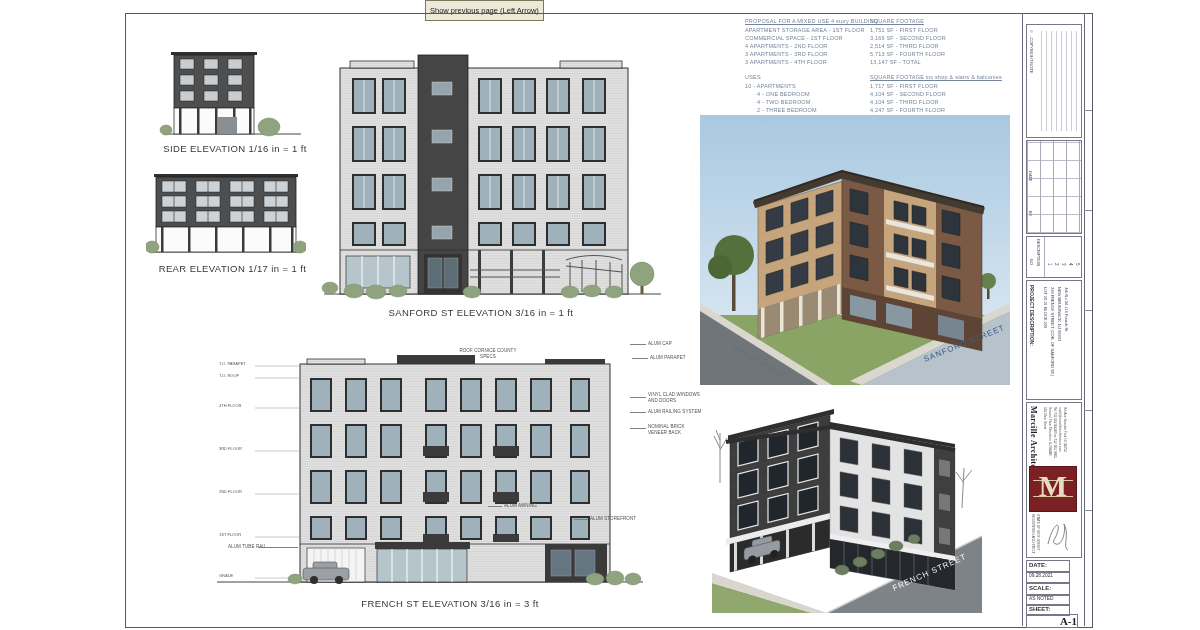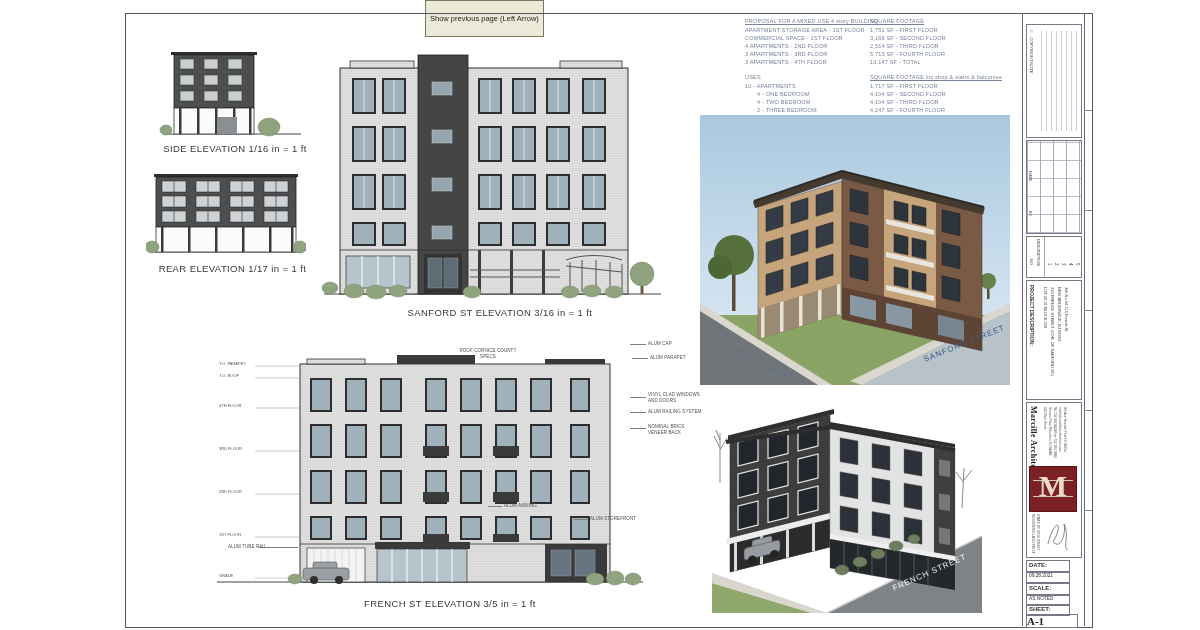--- a/index.html
+++ b/index.html
@@ -2,21 +2,21 @@
 <html><head>
 <meta charset="utf-8">
 <style>
   html,body{margin:0;padding:0;background:#fff;}
   .page{position:relative;width:1200px;height:630px;background:#ffffff;
         font-family:"Liberation Sans",sans-serif;overflow:hidden;}
   .abs{position:absolute;}
 
   
   .tooltip{position:absolute;left:425px;top:0;height:11px;line-height:11px;
-           padding:12px 4px;background:#ece9d8;border:1px solid #7a7a5a;
+           padding:4px 4px;background:#ece9d8;border:1px solid #7a7a5a;
            font-size:7.5px;color:#222;white-space:nowrap;}
 
   
   .sheet-border{position:absolute;left:125px;top:13px;width:966px;height:613px;
                 border:1px solid #556;}
   .vline{position:absolute;width:1px;background:#667;}
   .hline{position:absolute;height:1px;background:#889;}
 
   
   .notes{position:absolute;font-size:5.5px;line-height:8px;color:#76849b;
@@ -37,21 +37,21 @@
   .tb-box{position:absolute;border:1px solid #778;}
   .vtext{writing-mode:vertical-rl;white-space:nowrap;}
   .mlogo{position:absolute;left:1029px;top:466px;width:48px;height:46px;
          background:#7b2024;border:1px solid #5a1518;box-sizing:border-box;}
   .mlogo .rule{position:absolute;left:3px;right:3px;height:1px;background:#d9cba6;}
   .mlogo .mletter{position:absolute;left:0;right:0;top:2px;text-align:center;
          font-family:"Liberation Serif",serif;font-size:30px;font-weight:bold;color:#e7dcc3;}
   .tb-label{font-size:6px;font-weight:bold;color:#333;padding:1px 2px;}
   .tb-value{font-size:4.8px;color:#333;padding:1px 2px;}
   .a1{font-family:"Liberation Serif",serif;font-size:11px;font-weight:bold;color:#222;
-      text-align:left;line-height:12px;}
+      text-align:right;line-height:12px;}
   .hatch-text{background:repeating-linear-gradient(90deg,#c9ced6 0 1px,transparent 1px 5px);}
   .revgrid{background:
       repeating-linear-gradient(90deg,#aab 0 1px,transparent 1px 13px),
       repeating-linear-gradient(0deg,#bbc 0 1px,transparent 1px 18px);}
 </style>
 </head>
 <body>
 
 <div class="page">
 
@@ -295,21 +295,21 @@
         <ellipse cx="78" cy="243" rx="9" ry="6"></ellipse>
       <ellipse cx="152" cy="244" rx="9" ry="6"></ellipse>
         <ellipse cx="250" cy="244" rx="9" ry="6"></ellipse>
         <ellipse cx="272" cy="243" rx="9" ry="6"></ellipse>
         <ellipse cx="294" cy="244" rx="9" ry="6"></ellipse>
     </g>
     <circle cx="322" cy="226" r="12" fill="#8fa37f" stroke="#6d8560" stroke-width="0.5"></circle>
     <rect x="320.5" y="238" width="3" height="8" fill="#6b5a48"></rect>
     <ellipse cx="10" cy="240" rx="8" ry="6" fill="#8fa37f" stroke="#6d8560" stroke-width="0.4"></ellipse>
   </svg>
-  <div class="cap" style="left:385px;top:307px;width:230px;">SANFORD ST ELEVATION 3/16 in = 1 ft</div>
+  <div class="cap" style="left:366px;top:307px;width:230px;">SANFORD ST ELEVATION 3/16 in = 1 ft</div>
 
   <svg class="abs" style="left:215px;top:346px;" width="430" height="252" viewBox="0 0 430 252">
     <defs>
       <pattern id="bk2" width="8" height="5" patternUnits="userSpaceOnUse">
         <rect width="8" height="5" fill="#e0e0e0"></rect>
         <path d="M0 0.5H8M0 3H8" stroke="#cdcdcd" stroke-width="0.5"></path>
       </pattern>
     </defs>
     <line x1="2" y1="236" x2="428" y2="236" stroke="#444" stroke-width="1"></line>
 
@@ -448,21 +448,21 @@
         <circle cx="124" cy="234" r="4" fill="#2e2e2e"></circle>
     </g>
 
     <g fill="#8fa37f" stroke="#6d8560" stroke-width="0.4">
       <ellipse cx="80" cy="233" rx="7" ry="5"></ellipse>
         <ellipse cx="380" cy="233" rx="9" ry="6"></ellipse>
       <ellipse cx="400" cy="232" rx="9" ry="7"></ellipse>
         <ellipse cx="418" cy="233" rx="8" ry="6"></ellipse>
     </g>
   </svg>
-  <div class="cap" style="left:335px;top:598px;width:230px;">FRENCH ST ELEVATION 3/5 in = 1 ft</div>
+  <div class="cap" style="left:335px;top:598px;width:230px;">FRENCH ST ELEVATION 3/16 in = 3 ft</div>
 
   <div class="ann" style="left:455px;top:348px;width:66px;text-align:center;">ROOF CORNICE COUNTY SPECS</div>
   <div class="ann" style="left:648px;top:341px;">ALUM CAP</div>
   <div class="ann" style="left:650px;top:355px;">ALUM PARAPET</div>
   <div class="ann" style="left:648px;top:392px;width:58px;">VINYL CLAD WINDOWS AND DOORS</div>
   <div class="ann" style="left:648px;top:409px;">ALUM RAILING SYSTEM</div>
   <div class="ann" style="left:648px;top:424px;width:50px;">NOMINAL BRICK VENEER BACK</div>
   <div class="ann" style="left:504px;top:503px;">ALUM AWNING</div>
   <div class="ann" style="left:590px;top:516px;">ALUM STOREFRONT</div>
   <div class="ann" style="left:228px;top:544px;">ALUM TUBE RAIL</div>

